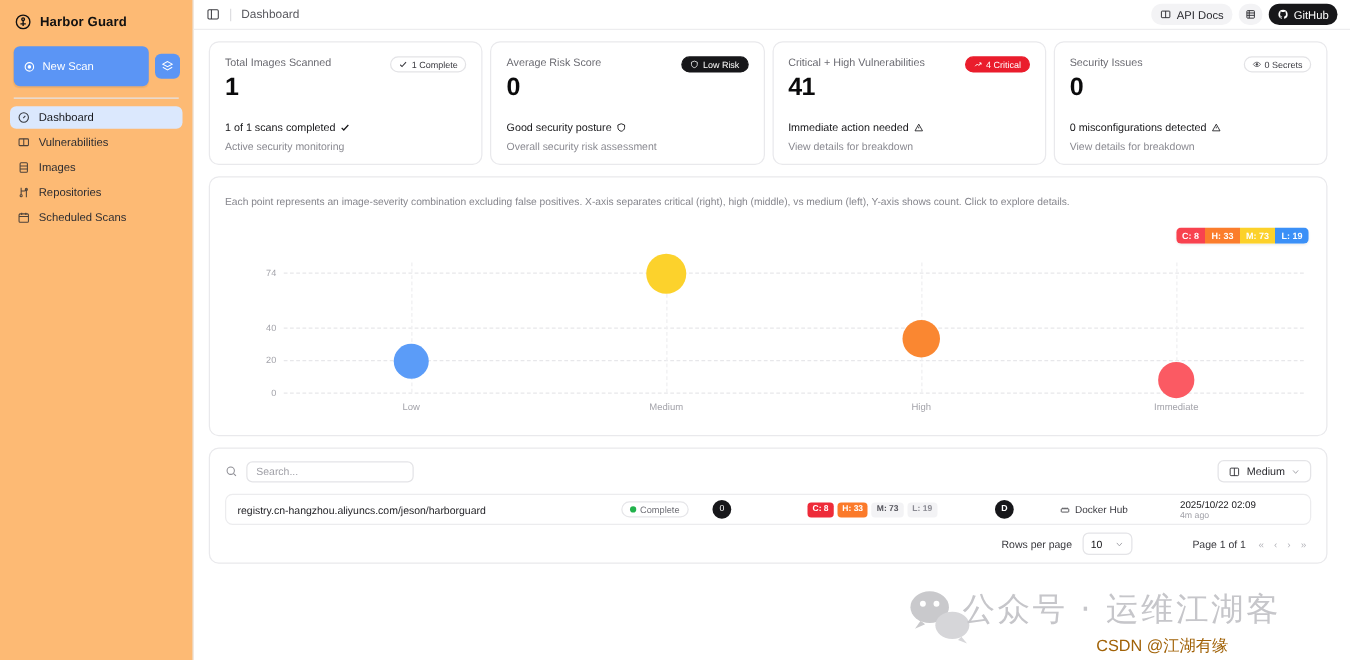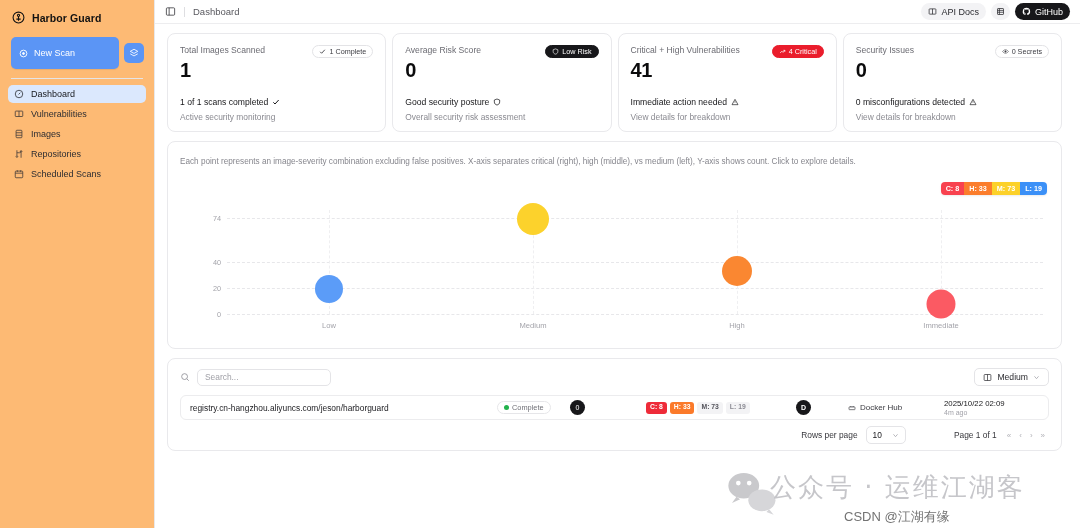--- a/index.html
+++ b/index.html
@@ -221,21 +221,21 @@
   .pg-btn { font-size: 8px; color: #b2b2b8; padding: 0 2px; }
 
   
   .wm { position: absolute; pointer-events: none; user-select: none; }
   .wm-wechat { left: 722px; top: 470px; color: #c9c9cc; }
   .wm-text {
     left: 770px; top: 470px; font-size: 26px; color: #c6c6ca;
     font-family: "DejaVu Sans", sans-serif; letter-spacing: 2px; white-space: nowrap;
   }
   .wm-csdn {
-    left: 844px; top: 508px; font-size: 13px; color: #737373;
+    left: 877px; top: 508px; font-size: 13px; color: #a16207;
     white-space: nowrap;
   }
 </style>
 </head>
 <body>
 
 <div class="app">
 
   <aside class="sidebar">
 

